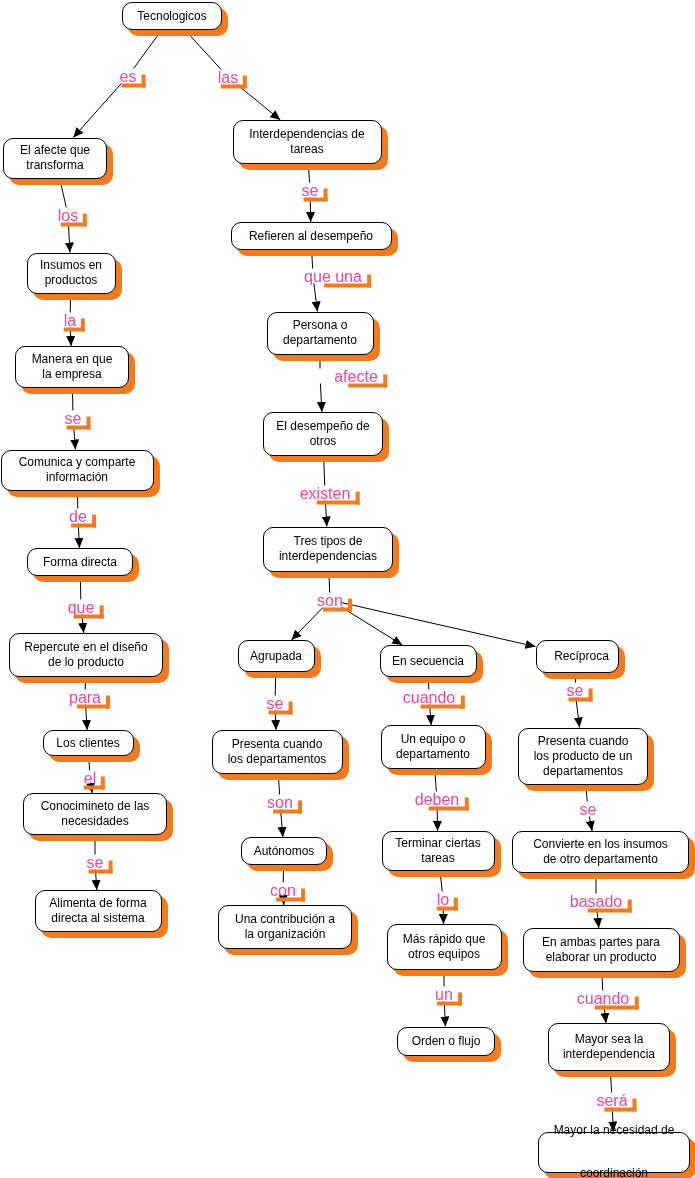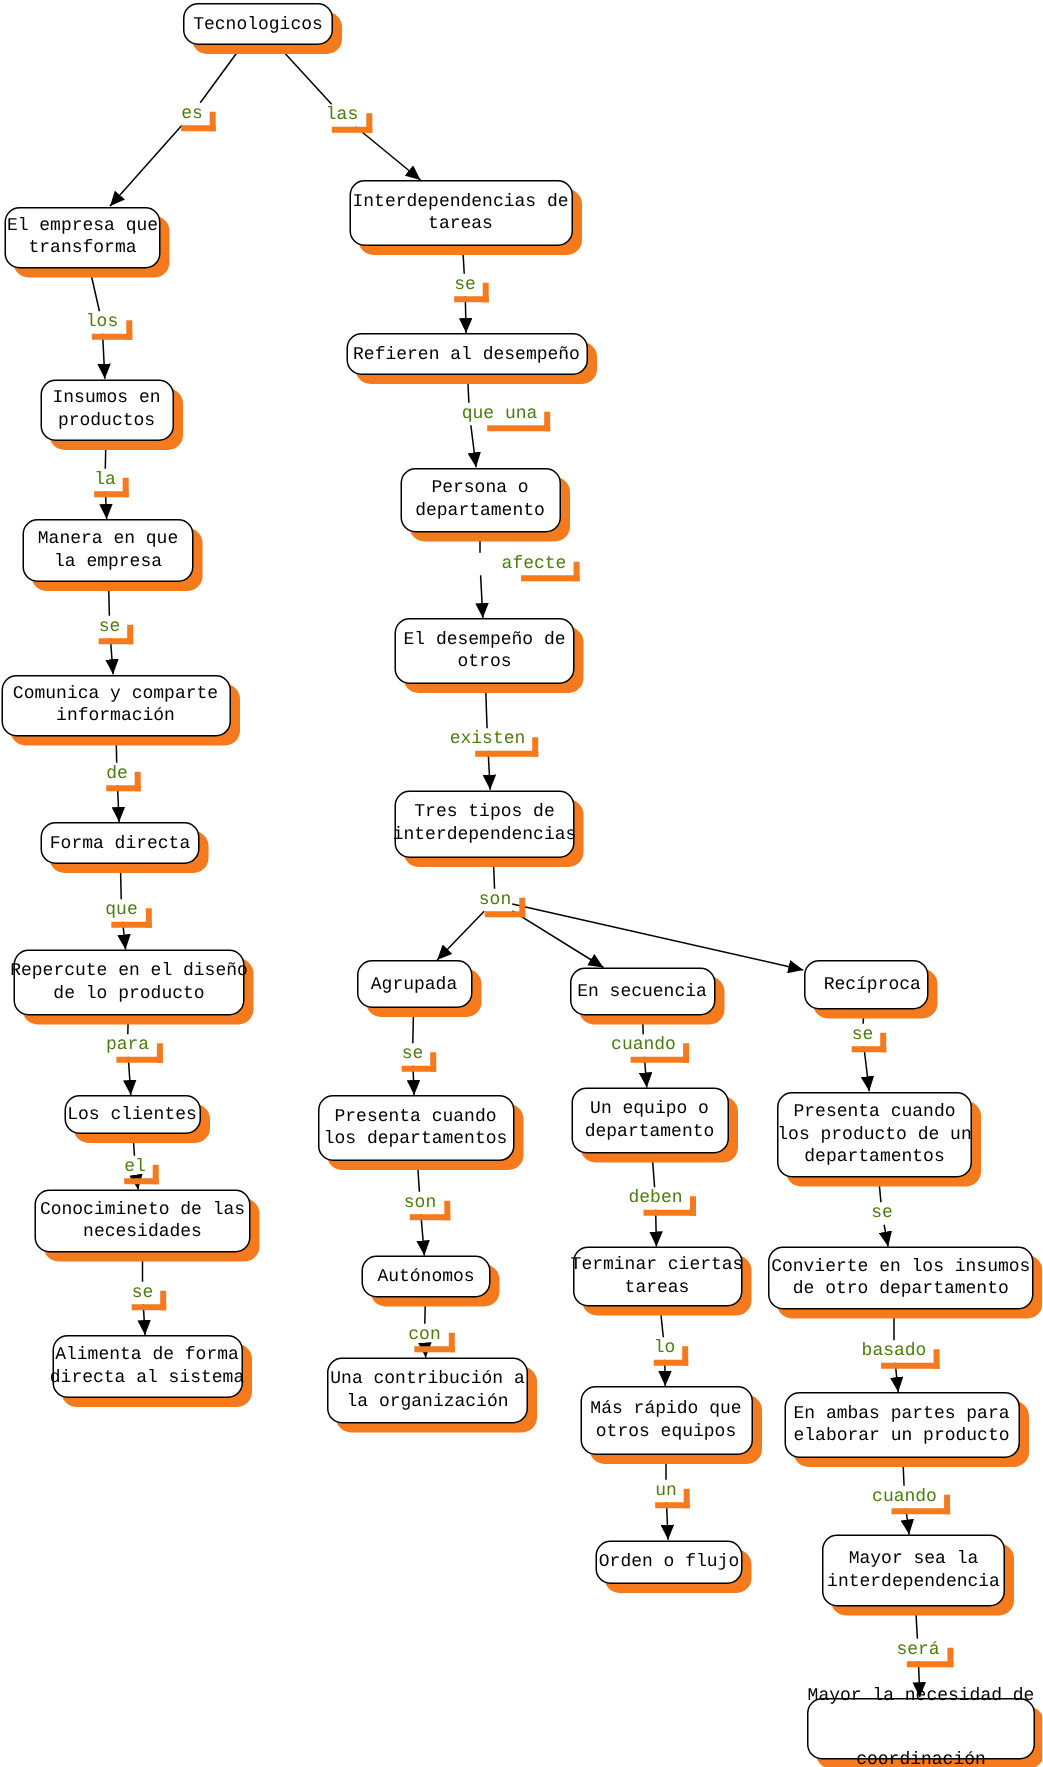--- a/index.html
+++ b/index.html
@@ -1,21 +1,21 @@
 <!DOCTYPE html>
 <html style="--shadow: #f5791d;"><head>
 <meta charset="utf-8">
 <style>
   html, body { margin: 0; padding: 0; background: #ffffff; }
   #canvas {
     position: relative;
     width: 695px;
     height: 1178px;
     background: #ffffff;
-    font-family: Liberation Mono, monospace;
+    font-family: Liberation Sans, sans-serif;
     overflow: hidden;
   }
   #edge-layer {
     position: absolute;
     left: 0; top: 0;
     width: 695px; height: 1178px;
     pointer-events: none;
   }
   #edge-layer line { pointer-events: stroke; }
   .node {
@@ -32,23 +32,23 @@
     text-align: center;
     font-size: 12px;
     line-height: 15px;
     color: #000000;
     padding: 1px 3px;
   }
   .node-line { display: block; white-space: nowrap; }
   .label {
     position: absolute;
     transform: translate(-50%, -50%);
-    font-size: 12px;
+    font-size: 16px;
     line-height: 13px;
-    color: #4d7c0f;
+    color: #ec4899;
     white-space: nowrap;
     text-align: right;
   }
   .label .mark {
     position: absolute;
     right: -9px;
     bottom: -5px;
     height: 9px;
     width: calc(55% + 11px);
     border-bottom: 4px solid var(--shadow);
@@ -122,21 +122,21 @@
         <line x1="603.9" y1="1005.5" x2="606.1" y2="1023.0" stroke="#000000" stroke-width="1" marker-end="url(#arrowhead)"></line>
         <line x1="610.4" y1="1071.0" x2="611.6" y2="1092.5" stroke="#000000" stroke-width="1"></line>
         <line x1="612.3" y1="1107.5" x2="613.2" y2="1131.5" stroke="#000000" stroke-width="1" marker-end="url(#arrowhead)"></line>
       </g>
   </svg>
 
 <div class="node" style="left: 122px; top: 2px; width: 100px; height: 28px;">
       <span class="node-line">Tecnologicos</span>
     </div>
     <div class="node" style="left: 3px; top: 137.5px; width: 104px; height: 41px;">
-      <span class="node-line">El empresa que</span>
+      <span class="node-line">El afecte que</span>
       <span class="node-line">transforma</span>
     </div>
     <div class="node" style="left: 26.5px; top: 252.5px; width: 89px; height: 41px;">
       <span class="node-line">Insumos en</span>
       <span class="node-line">productos</span>
     </div>
     <div class="node" style="left: 15px; top: 346px; width: 114px; height: 42px; text-align: right;">
       <span class="node-line">Manera en que</span>
       <span class="node-line">la empresa</span>
     </div>
@@ -170,21 +170,21 @@
       <span class="node-line">Refieren al desempeño</span>
     </div>
     <div class="node" style="left: 266.5px; top: 311.5px; width: 107px; height: 43px; justify-content: center;">
       <span class="node-line">Persona o</span>
       <span class="node-line">departamento</span>
     </div>
     <div class="node" style="left: 263px; top: 412px; width: 120px; height: 44px;">
       <span class="node-line">El desempeño de</span>
       <span class="node-line">otros</span>
     </div>
-    <div class="node" style="left: 263px; top: 526.5px; width: 120px; height: 45px;">
+    <div class="node" style="left: 263px; top: 526.5px; width: 130px; height: 45px;">
       <span class="node-line">Tres tipos de</span>
       <span class="node-line">interdependencias</span>
     </div>
     <div class="node" style="left: 237.5px; top: 640px; width: 77px; height: 32px;">
       <span class="node-line">Agrupada</span>
     </div>
     <div class="node" style="left: 211.5px; top: 730px; width: 131px; height: 44px;">
       <span class="node-line">Presenta cuando</span>
       <span class="node-line">los departamentos</span>
     </div>

